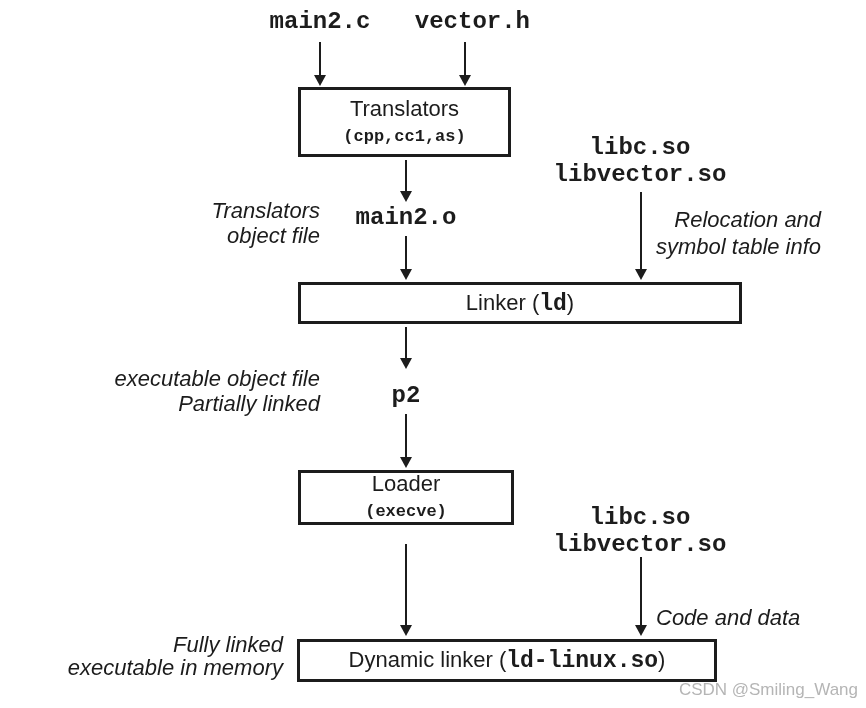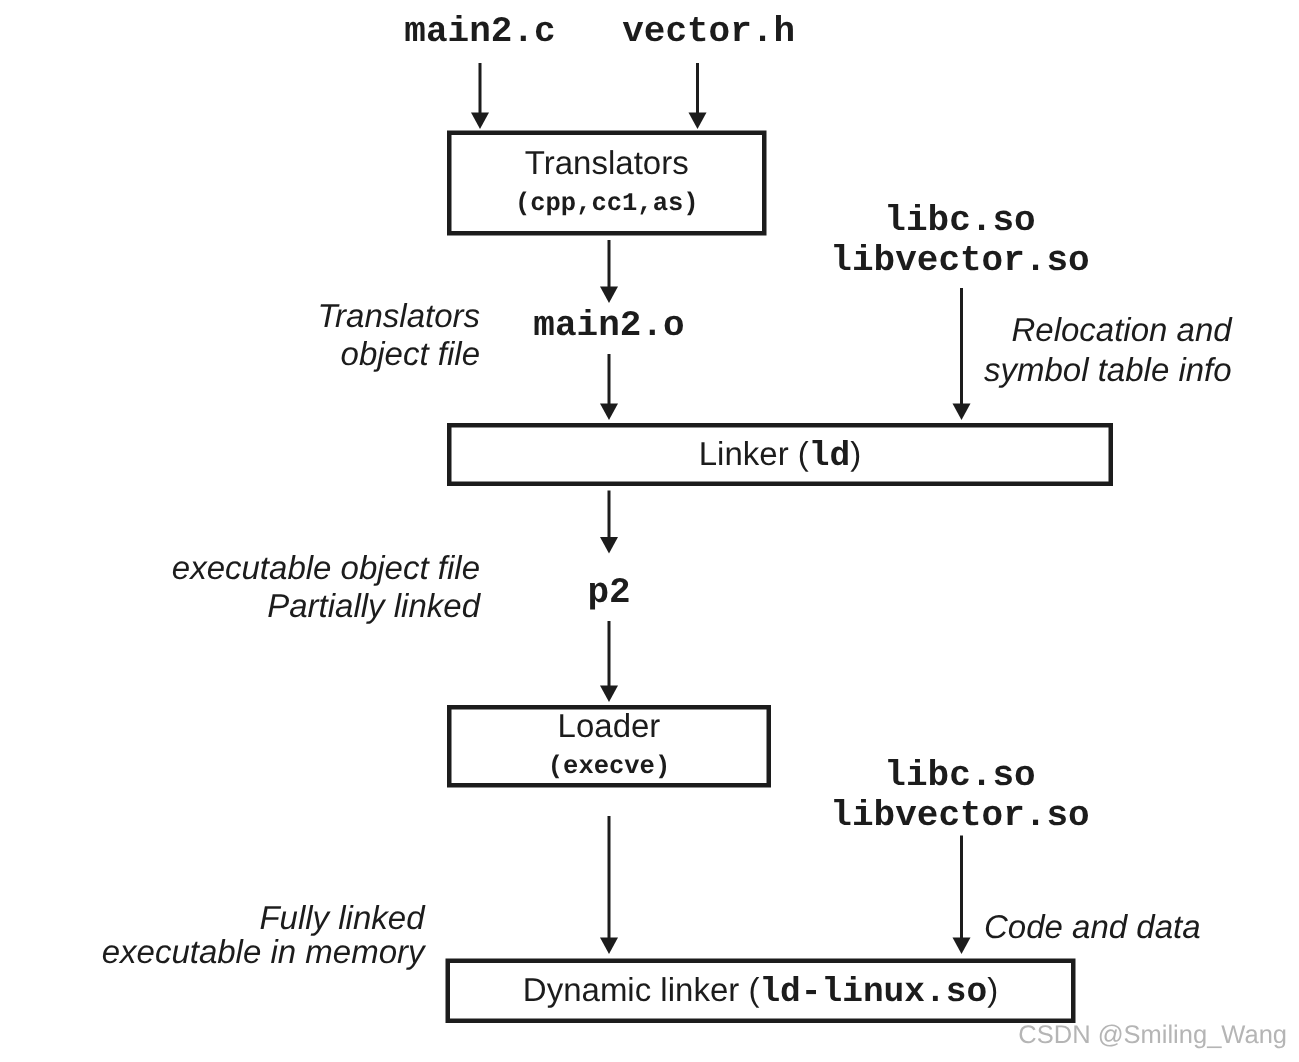--- a/index.html
+++ b/index.html
@@ -178,20 +178,20 @@
     <div class="shaft"></div>
     <div class="head"></div>
   </div>
 
   <div class="abs ital" style="left:656px; top:605px;">Code and data</div>
 
   <div class="box" style="left:297px; top:639px; width:420px; height:43px;">
     <div class="sans-title mixed-line"><span>Dynamic linker (</span><span class="mono-inline">ld-linux.so</span><span>)</span></div>
   </div>
 
-  <div class="abs ital right-align" style="right:583px; top:600px; line-height:23px;">
+  <div class="abs ital right-align" style="right:583px; top:633px; line-height:23px;">
     <div>Fully linked</div>
     <div>executable in memory</div>
   </div>
 
   <div class="watermark">CSDN @Smiling_Wang</div>
 
 </div>
 
 </body></html>

